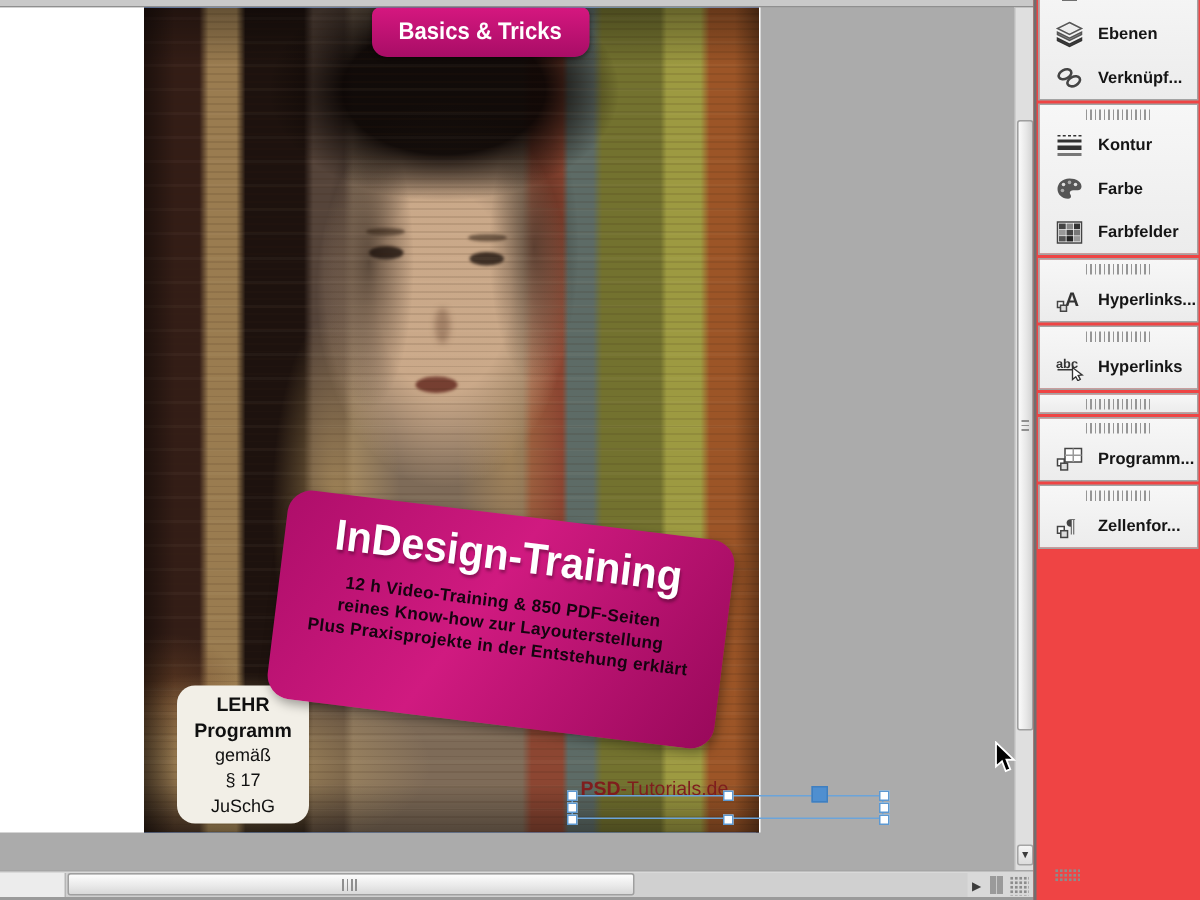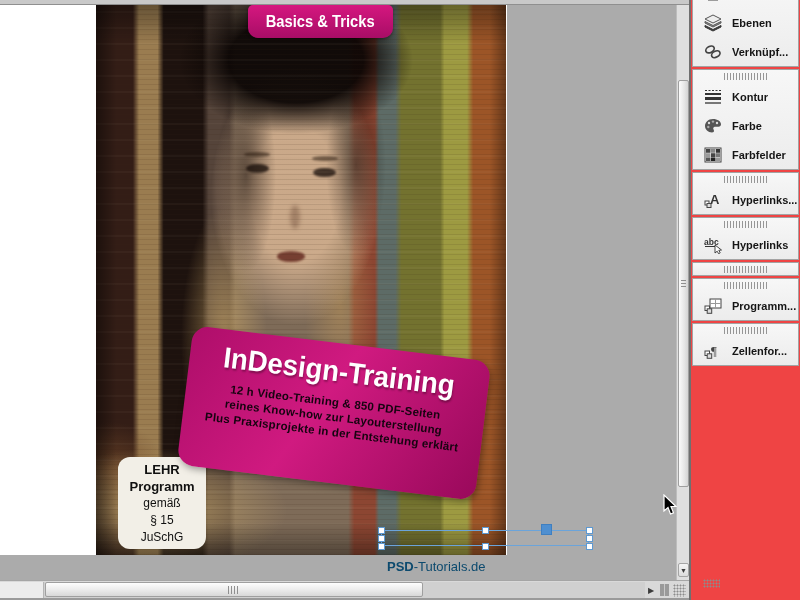--- a/index.html
+++ b/index.html
@@ -54,21 +54,21 @@
   .promo-line{color:#160410;font-size:11.5px;font-weight:bold;text-align:center;
     line-height:15px;letter-spacing:.2px;}
 
   .rating{position:absolute;left:22px;top:452px;width:88px;height:92px;z-index:3;
     background:#f2efe7;border-radius:12px;display:flex;flex-direction:column;
     justify-content:center;text-align:center;color:#101010;}
   .rating .b{font-weight:bold;font-size:13px;line-height:17px;}
   .rating .r{font-size:12px;line-height:17px;}
 
   
-  .brand{position:absolute;left:387px;top:559px;height:15px;color:#0c4a6e;font-size:13px;
+  .brand{position:absolute;left:387px;top:518px;height:15px;color:#7f1d1d;font-size:13px;
     z-index:6;white-space:nowrap;line-height:15px;}
   .sel-rect{position:absolute;left:381px;top:530px;width:208px;height:16px;
     border:1px solid #6ba4da;z-index:7;box-sizing:border-box;}
   .h{position:absolute;width:5px;height:5px;background:#fff;border:1px solid #5d99d2;z-index:8;}
   .h.tl{left:378px;top:527px;} .h.tm{left:482px;top:527px;} .h.tr{left:586px;top:527px;}
   .h.ml{left:378px;top:535px;} .h.mr{left:586px;top:535px;}
   .h.bl{left:378px;top:543px;} .h.bm{left:482px;top:543px;} .h.br{left:586px;top:543px;}
   .h.solid{left:541px;top:524px;width:9px;height:9px;background:#4f8fd0;border-color:#3f7fc0;}
 
   
@@ -145,21 +145,21 @@
     <div class="promo-title">InDesign-Training</div>
     <div class="promo-line">12 h Video-Training &amp; 850 PDF-Seiten</div>
     <div class="promo-line">reines Know-how zur Layouterstellung</div>
     <div class="promo-line">Plus Praxisprojekte in der Entstehung erklärt</div>
   </div>
 
   <div class="rating">
     <div class="b">LEHR</div>
     <div class="b">Programm</div>
     <div class="r">gemäß</div>
-    <div class="r">§ 15</div>
+    <div class="r">§ 17</div>
     <div class="r">JuSchG</div>
   </div>
 </div>
 
 <div class="brand"><b>PSD</b><span>-Tutorials.de</span></div>
 <div class="sel-rect"></div>
 <div class="h tl"></div>
 <div class="h tm"></div>
 <div class="h tr"></div>
 <div class="h ml"></div>

